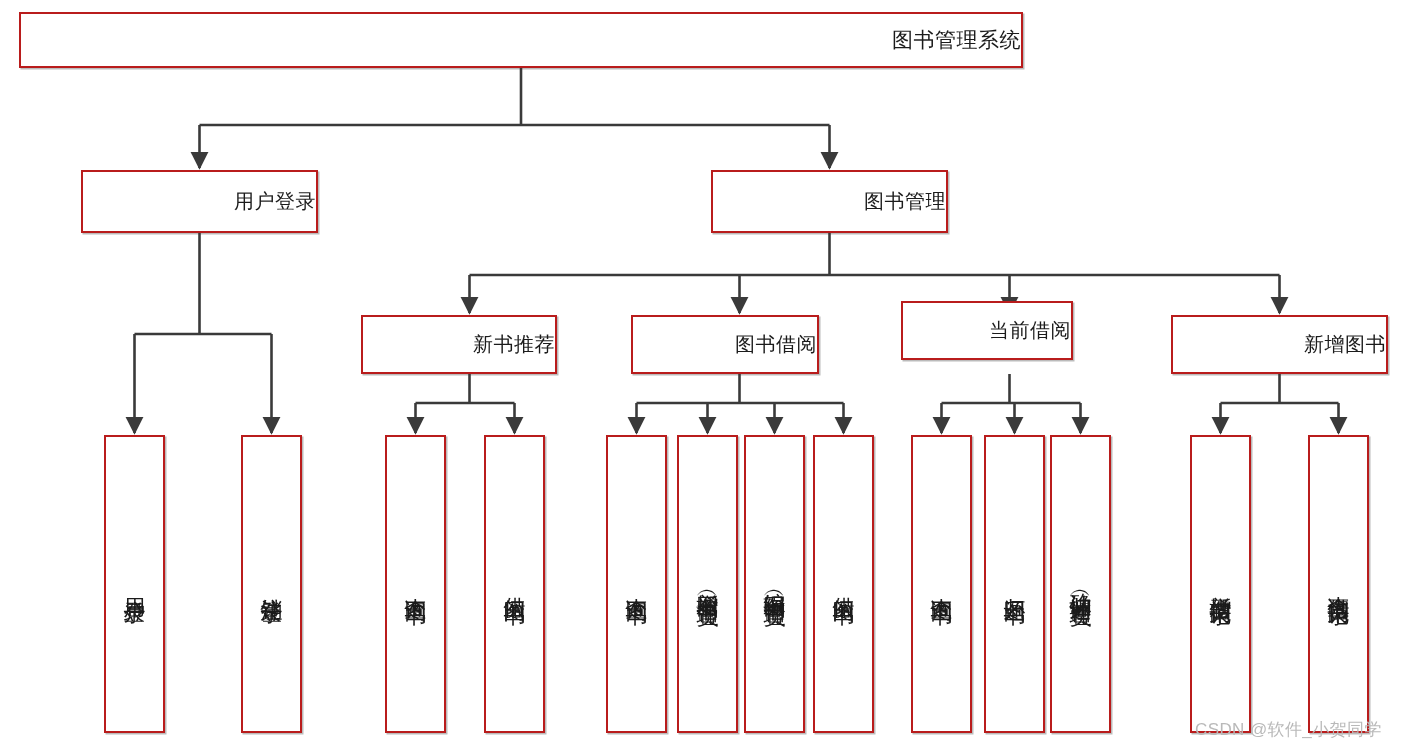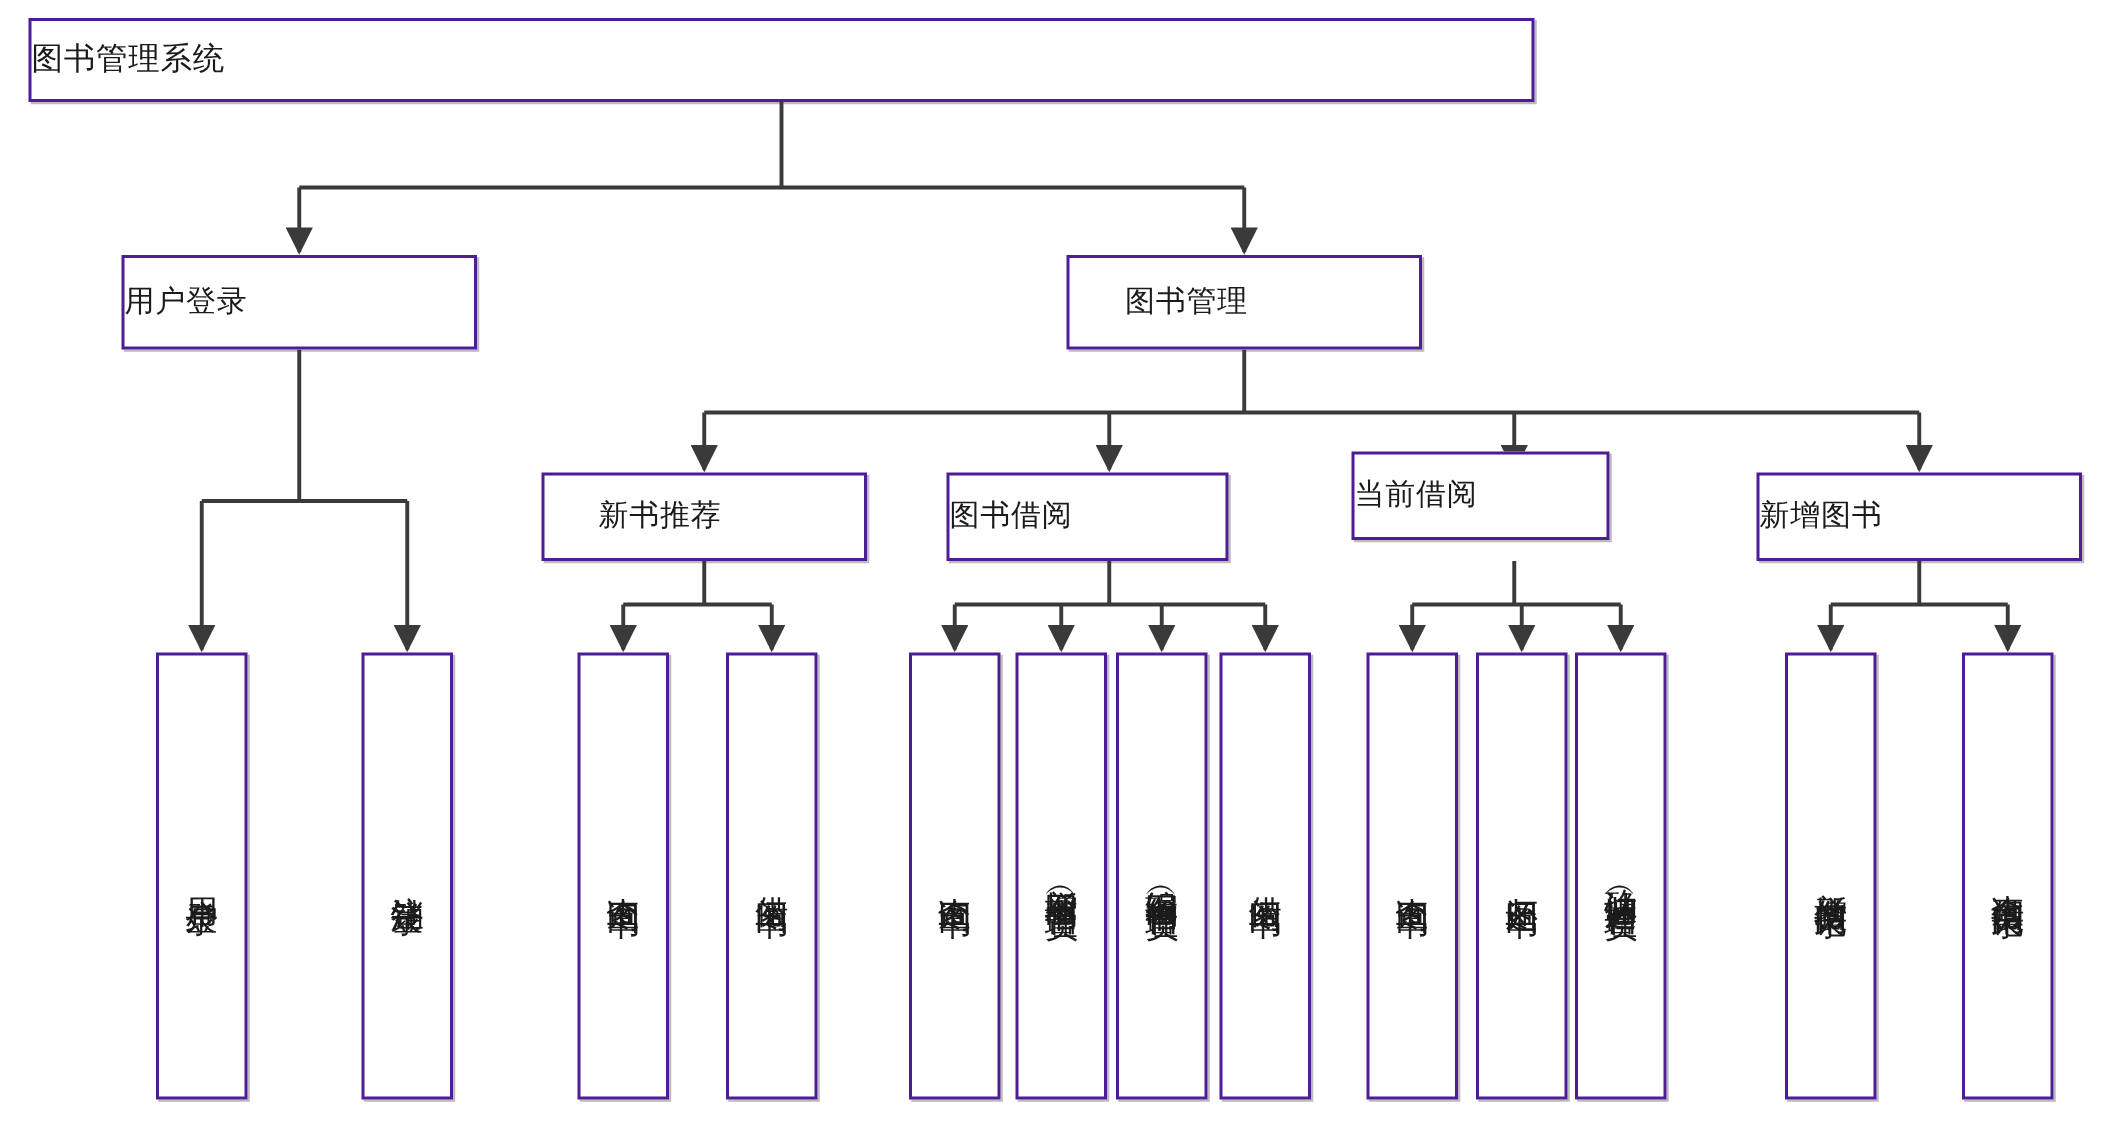--- a/index.html
+++ b/index.html
@@ -22,25 +22,25 @@
     position: absolute;
     left: 0;
     top: 0;
     width: 1405px;
     height: 747px;
     pointer-events: none;
   }
   .node {
     position: absolute;
     box-sizing: border-box;
-    border: 2px solid #4c1d95;
+    border: 2px solid #b91c1c;
     background: #ffffff;
     display: flex;
     align-items: center;
-    justify-content: flex-start;
+    justify-content: flex-end;
     box-shadow: 1.5px 1.5px 0 rgba(60,60,60,0.35);
   }
   .node .lbl {
     font-size: 20px;
     line-height: 1.12;
     color: #1b1b1b;
     letter-spacing: 0.5px;
     text-align: center;
     white-space: nowrap;
   }
@@ -123,21 +123,21 @@
   <div id="nodes">
       <div class="node root" style="left: 19px; top: 12px; width: 1004px; height: 56px;">
         <div class="lbl">图书管理系统</div>
       </div>
       <div class="node level2" style="left: 81px; top: 170px; width: 237px; height: 63px;">
         <div class="lbl">用户登录</div>
       </div>
       <div class="node level2" style="left: 711px; top: 170px; width: 237px; height: 63px; padding-left: 37px;">
         <div class="lbl">图书管理</div>
       </div>
-      <div class="node level3" style="left: 361px; top: 315px; width: 217px; height: 59px; padding-left: 36px;">
+      <div class="node level3" style="left: 361px; top: 315px; width: 196px; height: 59px; padding-left: 36px;">
         <div class="lbl">新书推荐</div>
       </div>
       <div class="node level3" style="left: 631px; top: 315px; width: 188px; height: 59px;">
         <div class="lbl">图书借阅</div>
       </div>
       <div class="node level3" style="left: 901px; top: 301px; width: 172px; height: 59px;">
         <div class="lbl">当前借阅</div>
       </div>
       <div class="node level3" style="left: 1171px; top: 315px; width: 217px; height: 59px;">
         <div class="lbl">新增图书</div>
@@ -202,14 +202,15 @@
           <div class="lbl">新增借阅记录</div>
         </div>
       </div>
       <div class="node leaf" style="left: 1308px; top: 435px; width: 61px; height: 298px;">
         <div class="leafwrap">
           <div class="lbl">查询借阅记录</div>
         </div>
       </div>
     </div>
 
+  <div class="watermark" style="left: 1195px; top: 718px;">CSDN @软件_小贺同学</div>
 
 </div>
 
 </body></html>

